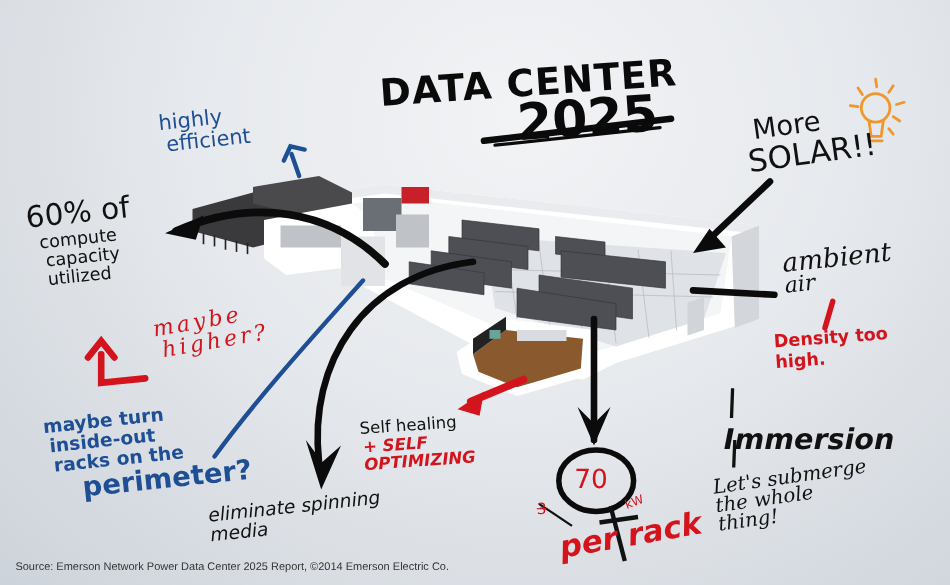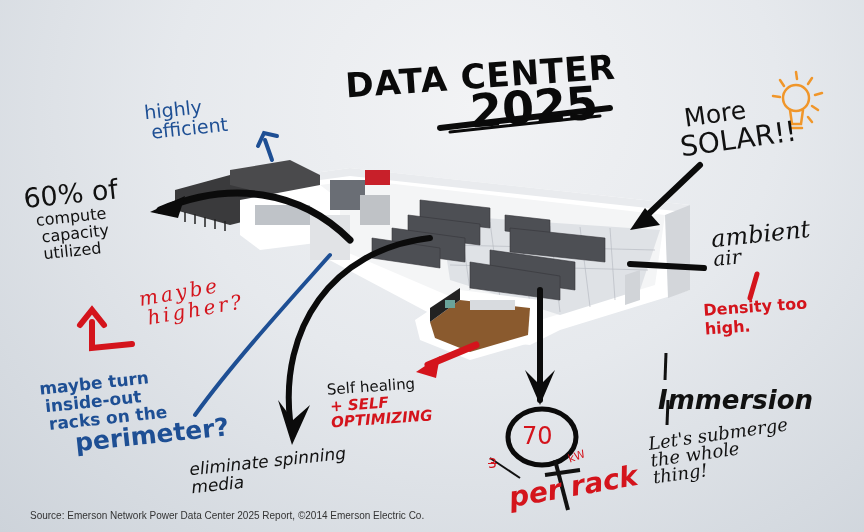--- a/index.html
+++ b/index.html
@@ -8,21 +8,21 @@
     font-family:"Liberation Sans",sans-serif;}
   .abs{position:absolute;}
   .hand{font-family:"DejaVu Sans",sans-serif;}
   .script{font-family:"DejaVu Serif",serif;font-style:italic;}
   svg{position:absolute;left:0;top:0;}
   .title1{left:345px;top:56px;font-size:34px;font-weight:900;letter-spacing:1px;color:#0a0a0a;transform:rotate(-4deg);font-family:"DejaVu Sans",sans-serif;}
   .title2{left:470px;top:80px;font-size:46px;font-weight:900;color:#0a0a0a;transform:rotate(-4deg);font-family:"DejaVu Sans",sans-serif;}
   .blue{color:#1e4f94;}
   .red{color:#d4141c;}
   .black{color:#111;}
-  .source{left:30px;top:510px;font-size:10px;color:#333;}
+  .source{left:14px;top:510px;font-size:10px;color:#333;}
 </style>
 </head>
 <body>
 
 <svg width="864" height="532">
 
   <polygon points="300,175 350,168 690,205 690,290 560,330 530,345 480,340 320,255" fill="#ffffff"></polygon>
   <polygon points="320,185 360,180 665,215 655,285 540,320 470,305 330,245" fill="#f4f5f6"></polygon>
 
   <polygon points="440,215 660,230 640,290 560,315 450,280" fill="#dfe2e6"></polygon>

